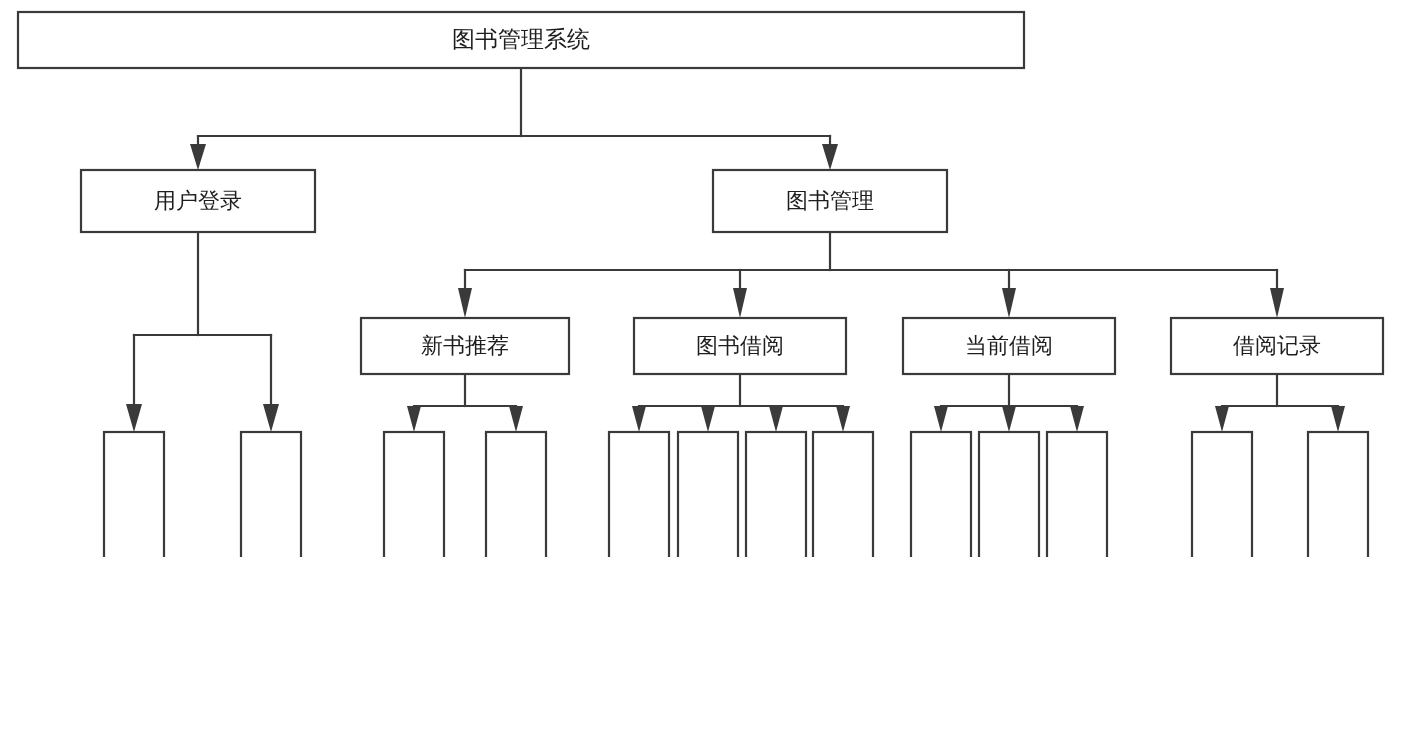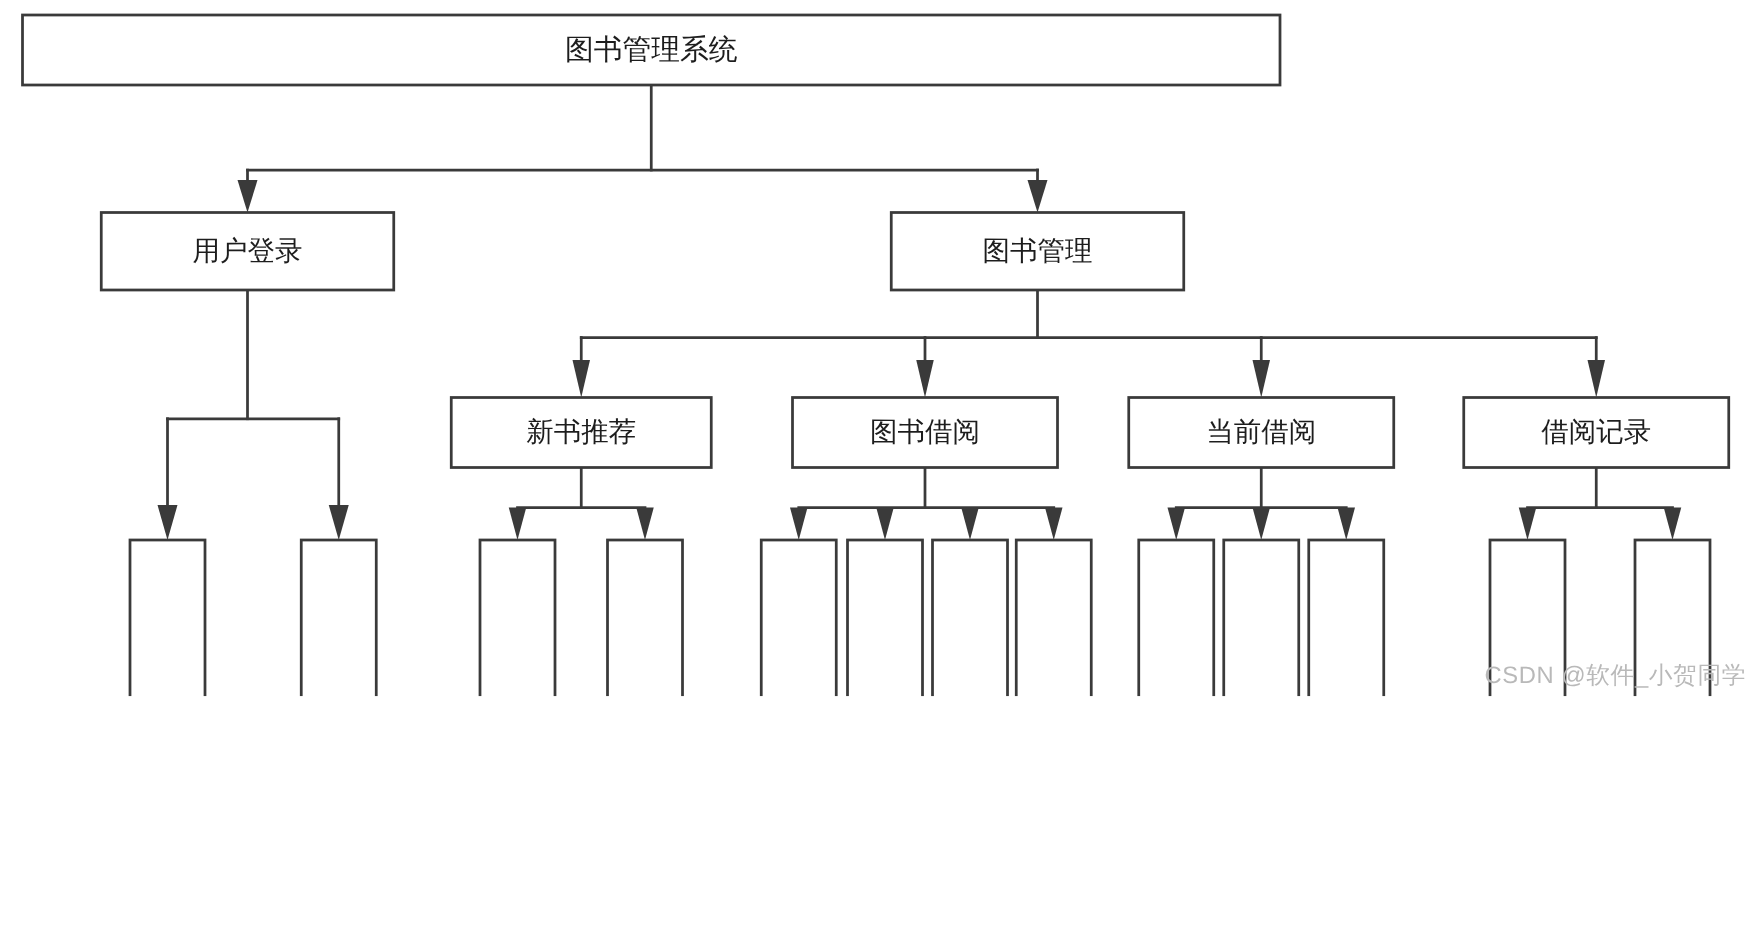--- a/index.html
+++ b/index.html
@@ -224,15 +224,14 @@
   <div class="leaf-label" style="left:911px; top:432px; width:60px; height:302px; display:flex; align-items:center; justify-content:center;">查询图书</div>
 
   <div class="leaf-label" style="left:979px; top:432px; width:60px; height:302px; display:flex; align-items:center; justify-content:center;">归还图书</div>
 
   <div class="leaf-label" style="left:1047px; top:438px; width:60px; height:296px; display:flex; align-items:flex-start; justify-content:center;">确认归还（管理员）</div>
 
   <div class="leaf-label" style="left:1192px; top:432px; width:60px; height:302px; display:flex; align-items:center; justify-content:center;">新增借阅记录</div>
 
   <div class="leaf-label" style="left:1308px; top:432px; width:60px; height:302px; display:flex; align-items:center; justify-content:center;">查询借阅记录</div>
 
-  <div class="watermark">CSDN @软件_小贺同学</div>
 
 </div>
 
 </body></html>

